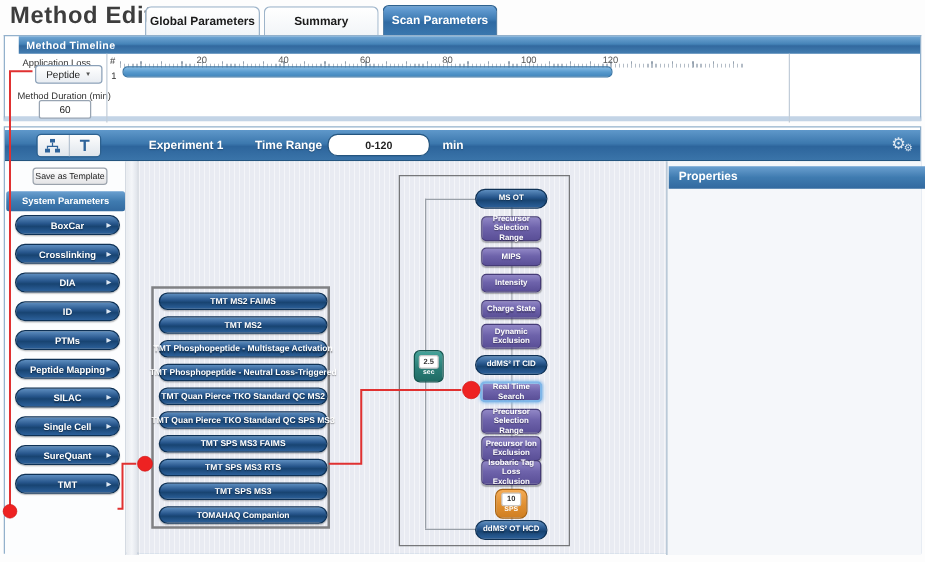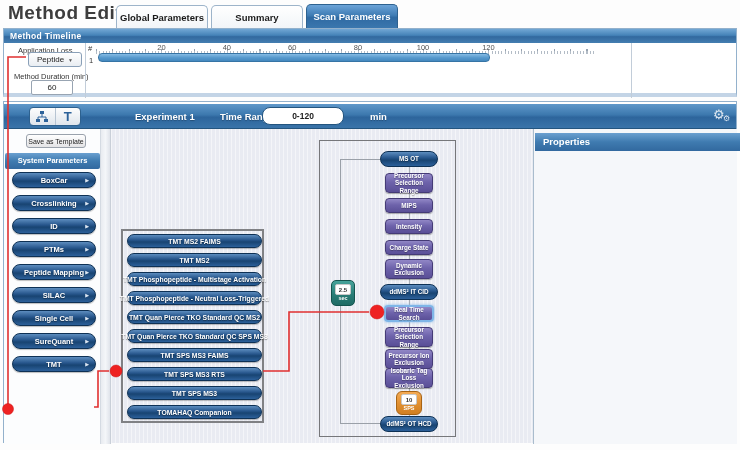--- a/index.html
+++ b/index.html
@@ -11,21 +11,21 @@
   
   #app-title { left:8px; top:2px; font-size:19px; font-weight:bold; color:#3d3d3d; letter-spacing:0.5px; }
   #tab-strip { left:116px; top:5px; display:flex; gap:3px; }
   .tab { width:92px; height:23px; line-height:23px; text-align:center; font-size:9.5px; font-weight:bold;
     color:#1a1a1a; background:linear-gradient(180deg,#ffffff,#f2f5f8); border:1px solid #9db4ca;
     border-bottom:none; border-radius:5px 5px 0 0; cursor:pointer; }
   .tab.active { color:#ffffff; background:linear-gradient(180deg,#6ba3d8 0%,#3f7cb4 45%,#2f6aa3 55%,#3a77ae 100%);
     border-color:#2d618f; height:24px; margin-top:-1px; }
 
   
-  .section { position:absolute; left:3px; width:734px; border:1px solid #93b1cc; background:#ffffff; }
+  .section { position:absolute; left:3px; width:734px; border:1px solid #93b1cc; background:#ffffff;padding-left:11px; }
   #timeline-section { top:28px; height:69px; border-bottom:4px solid #c3d4e6; }
   #main-section { top:101px; height:342px; }
   .sec-header { height:14px; background:linear-gradient(180deg,#72a7d4 0%,#4583b8 45%,#32699f 55%,#447eb1 100%);
     color:#fff; font-size:8.5px; font-weight:bold; line-height:14px; padding-left:6px; letter-spacing:0.3px; }
 
   
   .small-label { font-size:7.5px; color:#333; }
   #app-mode-label { left:14px; top:17px; }
   #app-mode-dropdown { left:24px; top:23px; width:54px; height:15px; border:1px solid #8aa0b8; border-radius:3px;
     background:linear-gradient(180deg,#ffffff,#e9edf2); font-size:8px; color:#222; display:flex;
@@ -47,21 +47,21 @@
 
   
   #exp-header { left:0; top:2px; width:732px; height:25px;
     background:linear-gradient(180deg,#5f98ca 0%,#3c78ae 45%,#2d659c 55%,#3a74a9 100%);
     border-bottom:1px solid #24557f; }
   #exp-icons { left:25px; top:3px; width:52px; height:19px; background:linear-gradient(180deg,#fdfdfd,#dfe5ec);
     border:1px solid #2d618f; border-radius:4px; display:flex; }
   .exp-icon-cell { flex:1; display:flex; align-items:center; justify-content:center; cursor:pointer; }
   .exp-icon-cell + .exp-icon-cell { border-left:1px solid #b7c4d2; }
   #templates-letter { font-size:13px; font-weight:bold; color:#2e639a; }
-  .bar-text { color:#fff; font-size:9.5px; font-weight:bold; text-shadow:0 1px 1px rgba(0,0,0,.25);margin-left:16px; }
+  .bar-text { color:#fff; font-size:9.5px; font-weight:bold; text-shadow:0 1px 1px rgba(0,0,0,.25); }
   #exp-label { left:115px; top:7px; }
   #time-range-label { left:200px; top:7px; }
   #time-range-input { left:258px; top:3px; width:82px; height:18px; background:#fff; border:1px solid #24557f;
     border-radius:8px; font-size:8.5px; font-weight:bold; color:#222; text-align:center; line-height:17px; cursor:text; }
   #unit-label { left:350px; top:7px; }
   #gear-icon { left:706px; top:3px; width:24px; height:19px; color:#dde7f1; cursor:pointer; }
   #gear-icon .g1 { position:absolute; left:3px; top:0; font-size:13px; }
   #gear-icon .g2 { position:absolute; left:13px; top:7px; font-size:8px; }
 
   
@@ -193,20 +193,24 @@
       <div class="abs" id="system-templates-list">
           <div class="pill side-pill">
             <span class="pill-label">BoxCar</span>
             <span class="chev">▶</span>
           </div>
           <div class="pill side-pill">
             <span class="pill-label">Crosslinking</span>
             <span class="chev">▶</span>
           </div>
           <div class="pill side-pill">
+            <span class="pill-label">DIA</span>
+            <span class="chev">▶</span>
+          </div>
+          <div class="pill side-pill">
             <span class="pill-label">ID</span>
             <span class="chev">▶</span>
           </div>
           <div class="pill side-pill">
             <span class="pill-label">PTMs</span>
             <span class="chev">▶</span>
           </div>
           <div class="pill side-pill">
             <span class="pill-label">Peptide Mapping</span>
             <span class="chev">▶</span>

